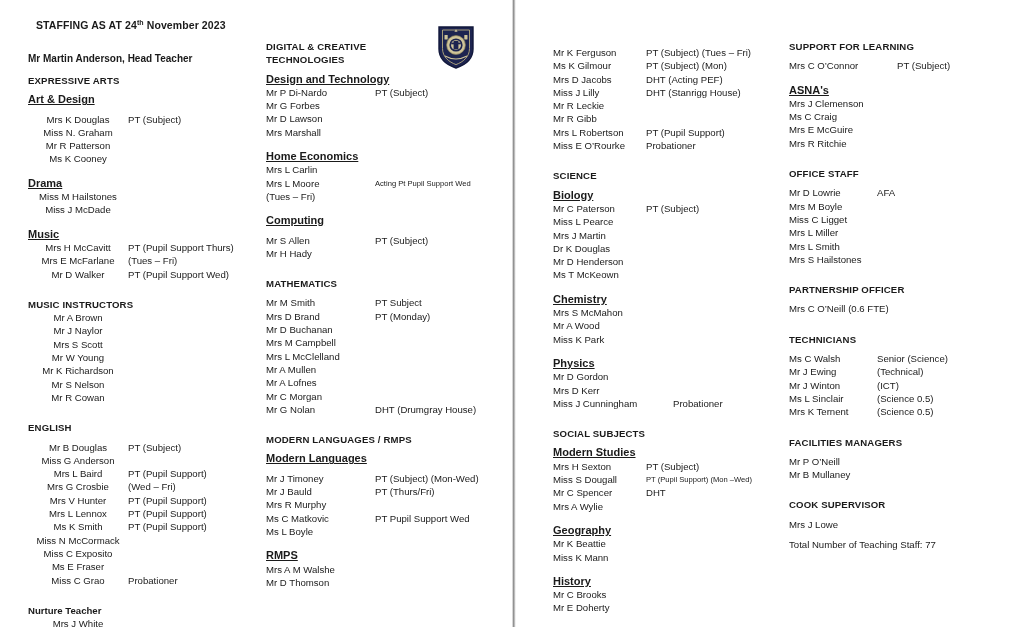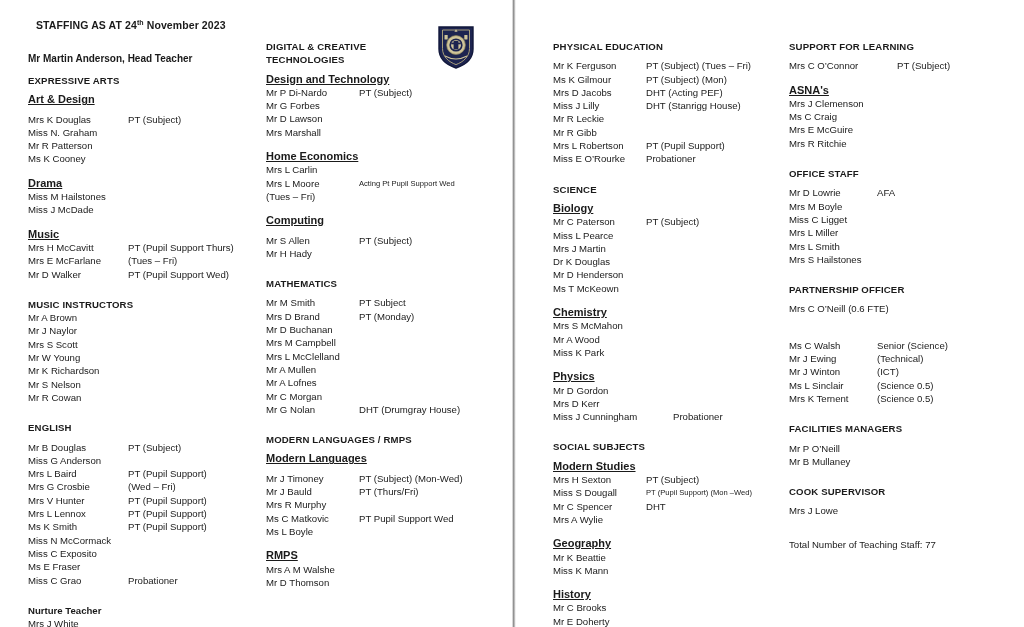--- a/index.html
+++ b/index.html
@@ -108,22 +108,22 @@
     font-size: 9.6px;
   }
   .staff-role.tiny { font-size: 7.6px; }
   .total-line {
     font-size: 9.6px;
     line-height: 13.3px;
     white-space: nowrap;
   }
 
   
-  .w-c1 .staff-name { width: 100px; }
-  .w-c2 .staff-name { width: 93px; }
+  .w-c1 .staff-name { width: 100px; text-align: center; }
+  .w-c2 .staff-name { width: 109px; }
   .w-c3 .staff-name { width: 93px; }
   .w-c4 .staff-name { width: 88px; }
 
   
   #crest {
     position: absolute;
     left: 437px; top: 25px;
     width: 38px; height: 44px;
   }
 </style>
@@ -419,21 +419,20 @@
     </div>
 </div>
 
 <div id="page-divider"></div>
 
 <div id="page-right">
   <div class="sheet-top-edge"></div>
 
   <div class="col w-c3" id="col3" style="left:37px; top:40px; width:230px;">
       <div class="section">
-        <div class="sec-head">PHYSICAL EDUCATION</div>
         <div class="gap-sm"></div>
         <div class="staff-row">
           <span class="staff-name">Mr K Ferguson</span>
           <span class="staff-role">PT (Subject) (Tues – Fri)</span>
         </div>
         <div class="staff-row">
           <span class="staff-name">Ms K Gilmour</span>
           <span class="staff-role">PT (Subject) (Mon)</span>
         </div>
         <div class="staff-row">
@@ -622,20 +621,21 @@
         <div class="gap-lg"></div>
         <div class="sec-head">PARTNERSHIP OFFICER</div>
         <div class="gap-sm"></div>
         <div class="staff-row">
           <span class="staff-name">Mrs C O’Neill (0.6 FTE)</span>
           <span class="staff-role"></span>
         </div>
       </div>
       <div class="section">
         <div class="gap-lg"></div>
+        <div class="sec-head">TECHNICIANS</div>
         <div class="gap-sm"></div>
         <div class="staff-row">
           <span class="staff-name">Ms C Walsh</span>
           <span class="staff-role">Senior (Science)</span>
         </div>
         <div class="staff-row">
           <span class="staff-name">Mr J Ewing</span>
           <span class="staff-role">(Technical)</span>
         </div>
         <div class="staff-row">

